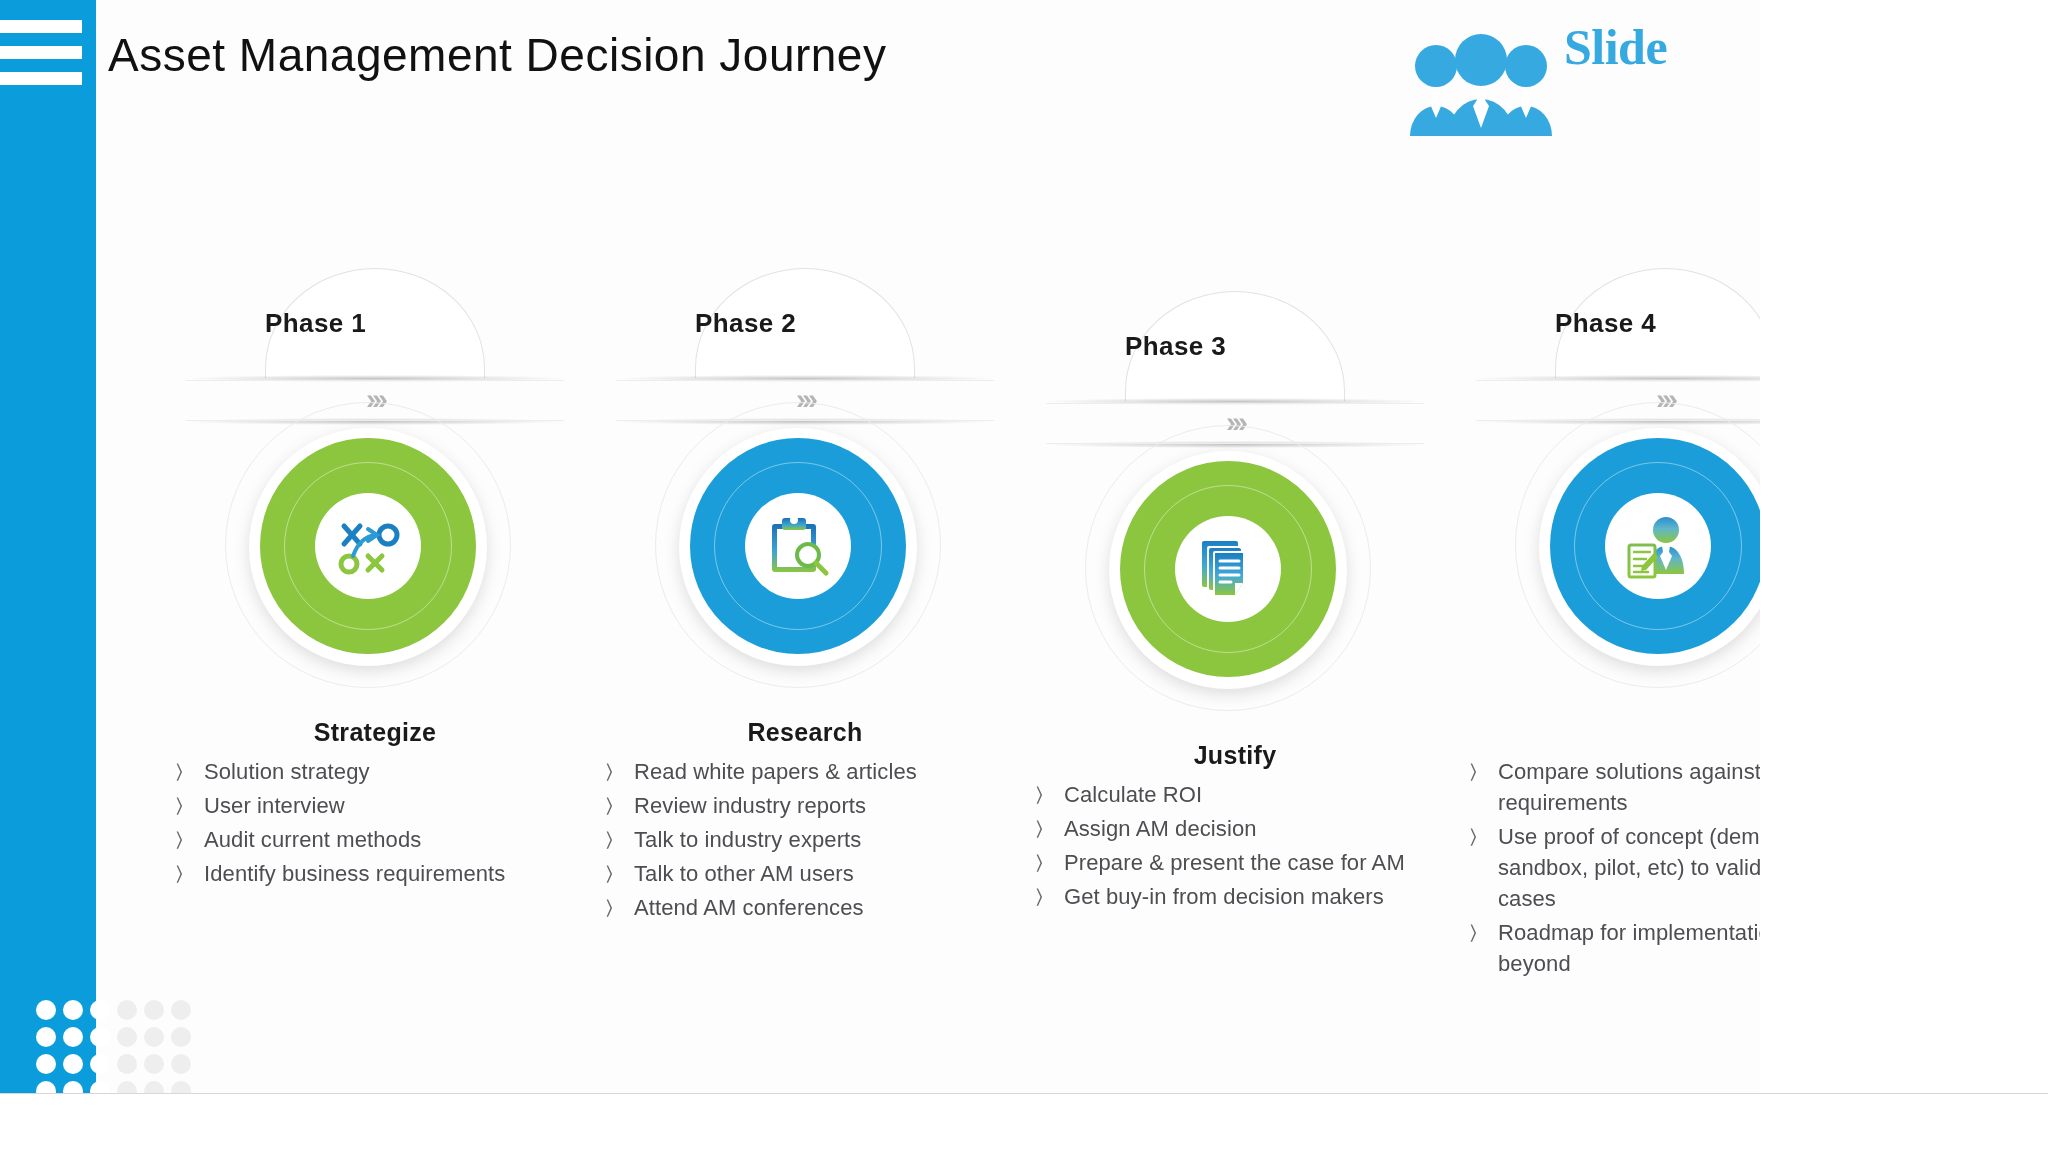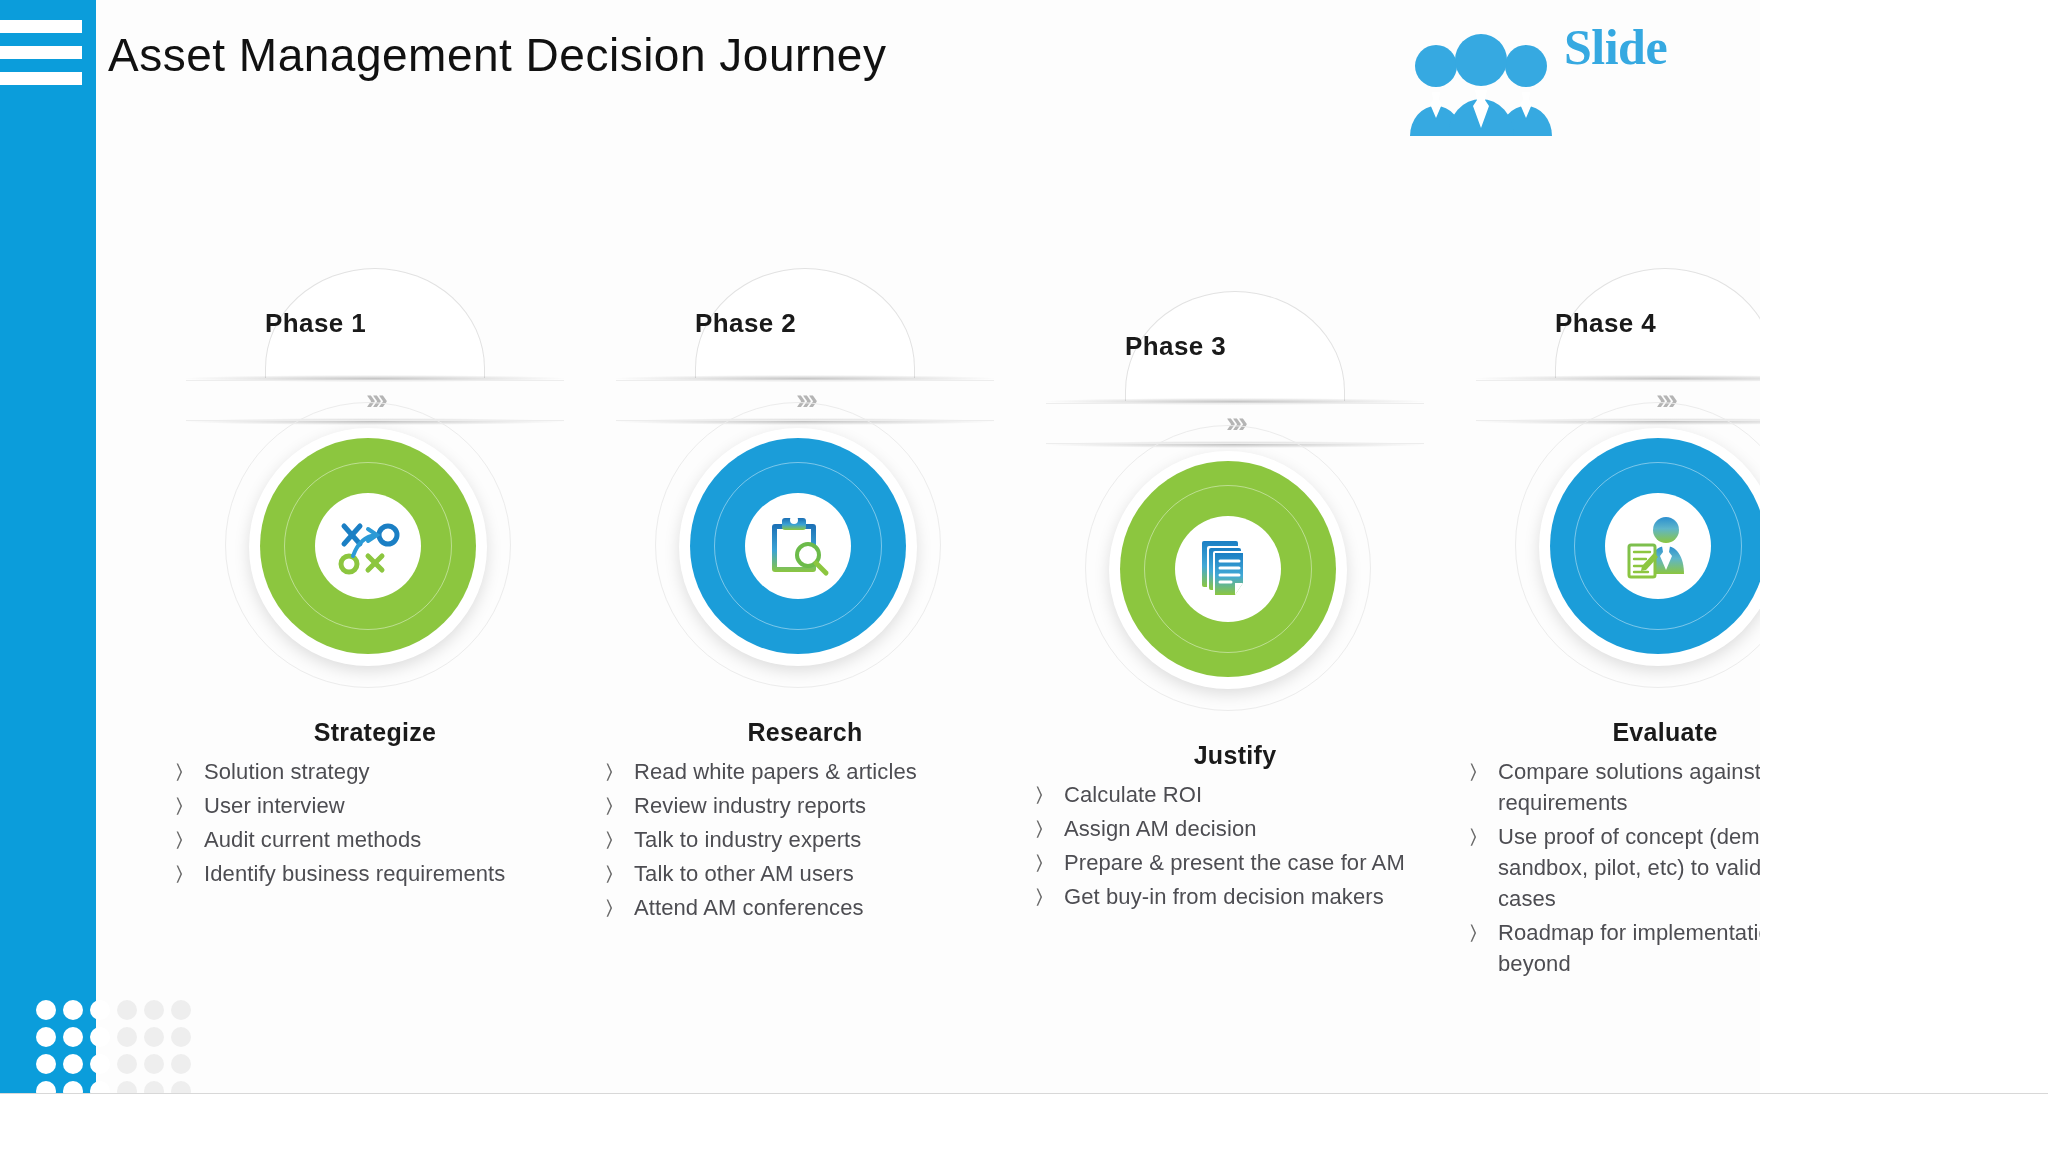--- a/index.html
+++ b/index.html
@@ -453,21 +453,20 @@
               <path d="M10 40 H26"></path>
               <path d="M10 47 H22"></path>
               <path d="M10 54 H20"></path>
               <path d="M10 60 H24"></path>
             </g>
             <path d="M18 54 L30 41 L34 45 L22 58 L17 59 z" fill="#8cc63f"></path>
           </svg>
         </div>
       </div>
     </div>
-    <div class="col-heading">Evaluate</div>
     <div class="bullets">
         <div class="bullet">
           <span class="bullet-mark">〉</span>
           <span class="bullet-text">Compare solutions against system requirements</span>
         </div>
         <div class="bullet">
           <span class="bullet-mark">〉</span>
           <span class="bullet-text">Use proof of concept (demos sandbox, pilot, etc) to validate use cases</span>
         </div>
         <div class="bullet">

